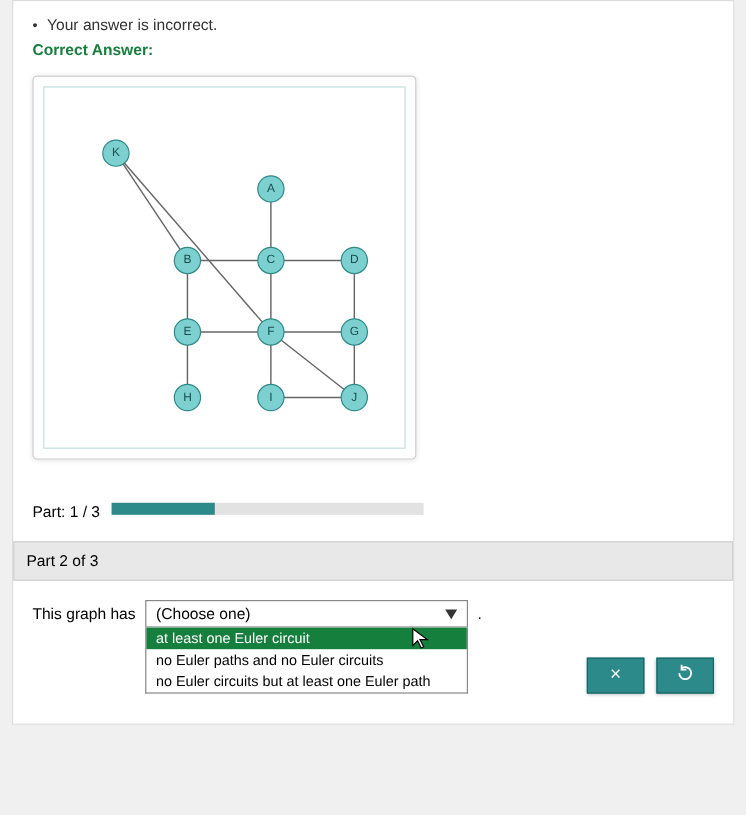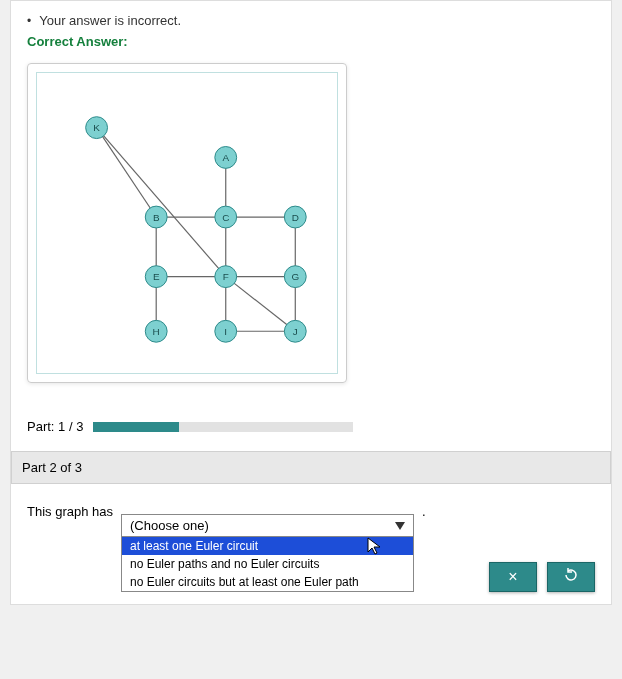--- a/index.html
+++ b/index.html
@@ -53,21 +53,20 @@
     .node-label {
       font-size: 10px;
       fill: #1a4d4d;
       text-anchor: middle;
       dominant-baseline: central;
       font-family: Verdana, Arial, sans-serif;
     }
     .edge { stroke: #666; stroke-width: 1.2; }
     .part-bar {
       display: flex;
-      align-items: center;
       gap: 10px;
       margin-bottom: 14px;
       padding: 6px 0;
     }
     .progress-track {
       width: 260px;
       height: 10px;
       background: #e2e2e2;
       position: relative;
     }
@@ -82,21 +81,21 @@
       padding: 8px 10px;
       margin: -16px -16px 16px -16px;
     }
     .question-block { margin-bottom: 12px; }
     .answer-row {
       display: flex;
       align-items: flex-start;
       gap: 8px;
     }
     .answer-lead { padding-top: 4px; }
-    .dropdown-wrap { position: relative; width: 293px; margin-top: 14px; }
+    .dropdown-wrap { position: relative; width: 269px; }
     .dropdown-header {
       border: 1px solid #888;
       padding: 3px 8px;
       display: flex;
       justify-content: space-between;
       align-items: center;
       background: #fff;
       cursor: pointer;
     }
     .dropdown-triangle {
@@ -109,21 +108,21 @@
       border: 1px solid #888;
       border-top: none;
       background: #fff;
     }
     .dropdown-option {
       padding: 2px 8px;
       cursor: pointer;
       font-size: 12px;
     }
     .dropdown-option.highlighted {
-      background: #1d4ed8;
+      background: #15803d;
       color: #fff;
     }
     .cursor-arrow {
       position: absolute;
       right: 30px;
       top: 22px;
       pointer-events: none;
     }
     .action-buttons {
       display: flex;
@@ -208,21 +207,21 @@
   </div>
 
   <div class="part-bar">
     <span>Part: 1 / 3</span>
     <div class="progress-track">
       <div class="progress-fill" id="progress-fill" style="width: 33%;"></div>
     </div>
   </div>
 </div>
 
-<div class="container" style="margin-top:0; border-top:none; padding:0 16px 12px;">
+<div class="container" style="margin-top:0; border-top:none; padding:0 16px 25px;">
   <div class="part-header">Part 2 of 3</div>
 
   <div class="answer-buttons-row">
     <div class="answer-row">
       <span class="answer-lead">This graph has</span>
       <div class="dropdown-wrap">
         <div class="dropdown-header">
           <span>(Choose one)</span>
           <span class="dropdown-triangle"></span>
         </div>

